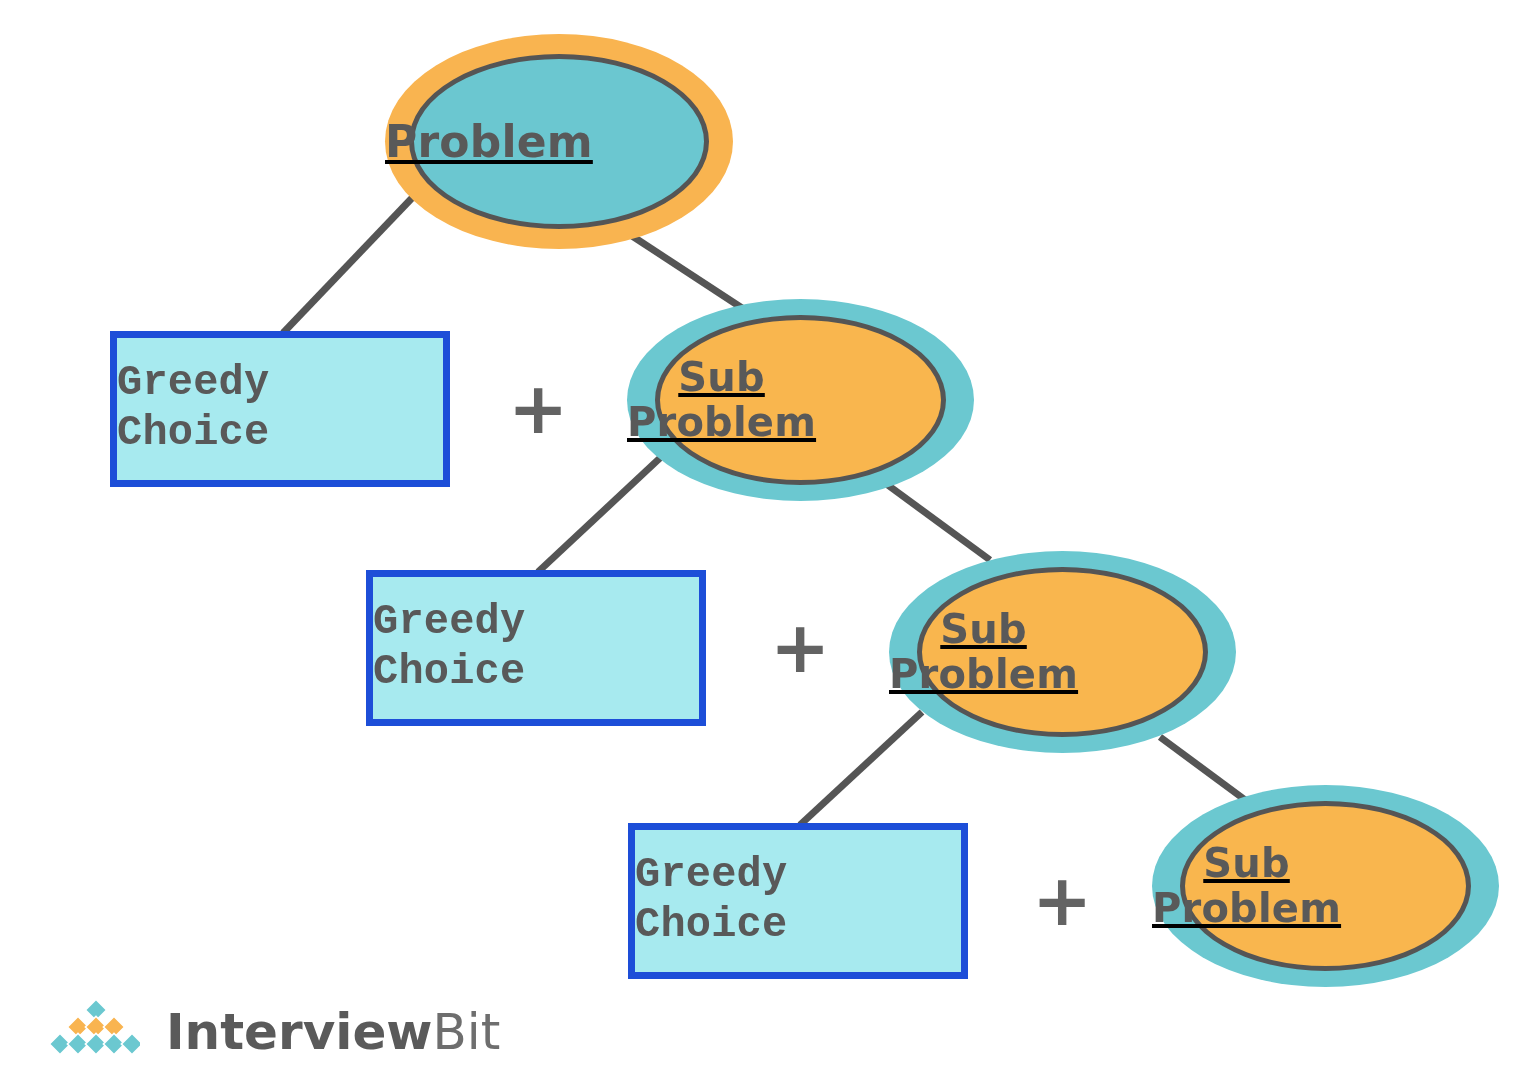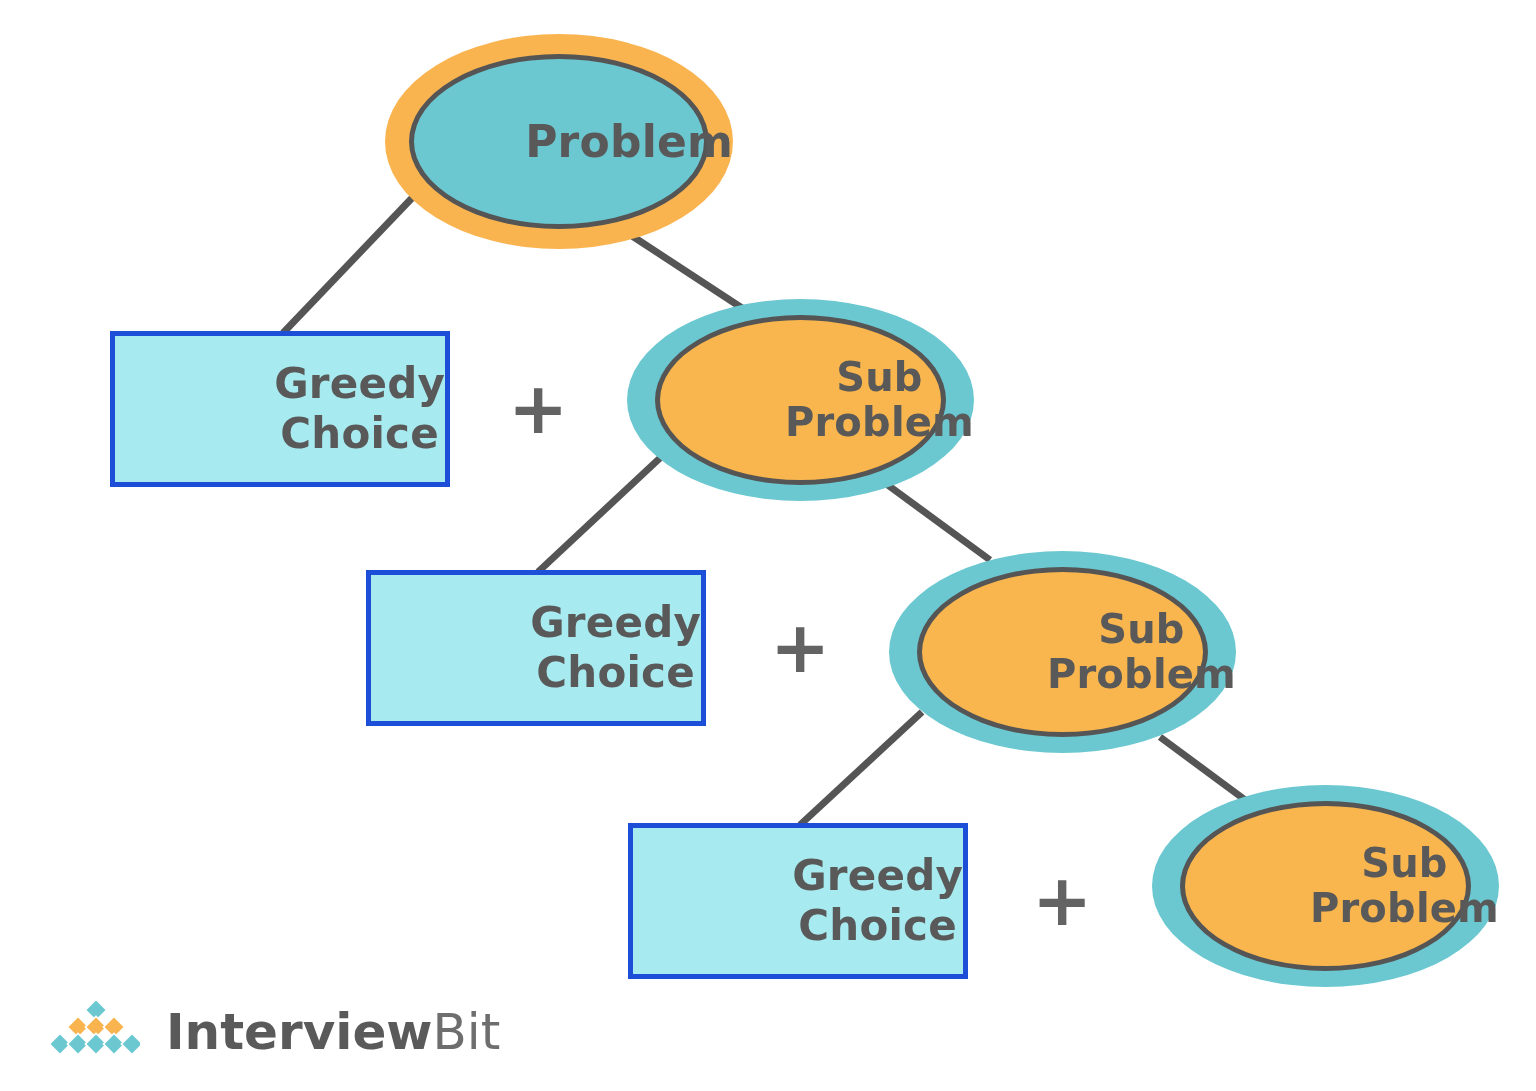--- a/index.html
+++ b/index.html
@@ -27,21 +27,22 @@
     pointer-events: none;
   }
 
   
   .node-ellipse {
     position: absolute;
     box-sizing: border-box;
     border-radius: 50%;
     display: flex;
     align-items: center;
-    justify-content: flex-end;
+    justify-content: flex-start;
+    text-decoration: underline;
   }
   .node-ellipse .ring {
     position: absolute;
     left: 0; top: 0; right: 0; bottom: 0;
     border-radius: 50%;
   }
   .node-ellipse .core {
     position: absolute;
     border-radius: 50%;
     border: 5px solid #555555;
@@ -66,24 +67,25 @@
   .theme-root .core { background: #6BC7D0; }
   
   .theme-sub .ring  { background: #6BC8D0; }
   .theme-sub .core  { background: #F9B64E; }
 
   
   .node-rect {
     position: absolute;
     box-sizing: border-box;
     background: #A7EAEF;
-    border: 5px solid #1d4ed8;
-    display: flex;
-    align-items: center;
-    justify-content: flex-end;
+    border: 7px solid #1d4ed8;
+    display: flex;
+    align-items: center;
+    justify-content: flex-start;
+    font-family: Liberation Mono, monospace;
   }
   .node-rect .label {
     color: #595959;
     font-weight: bold;
     text-align: center;
     line-height: 1.18;
     letter-spacing: 0.2px;
   }
 
   

